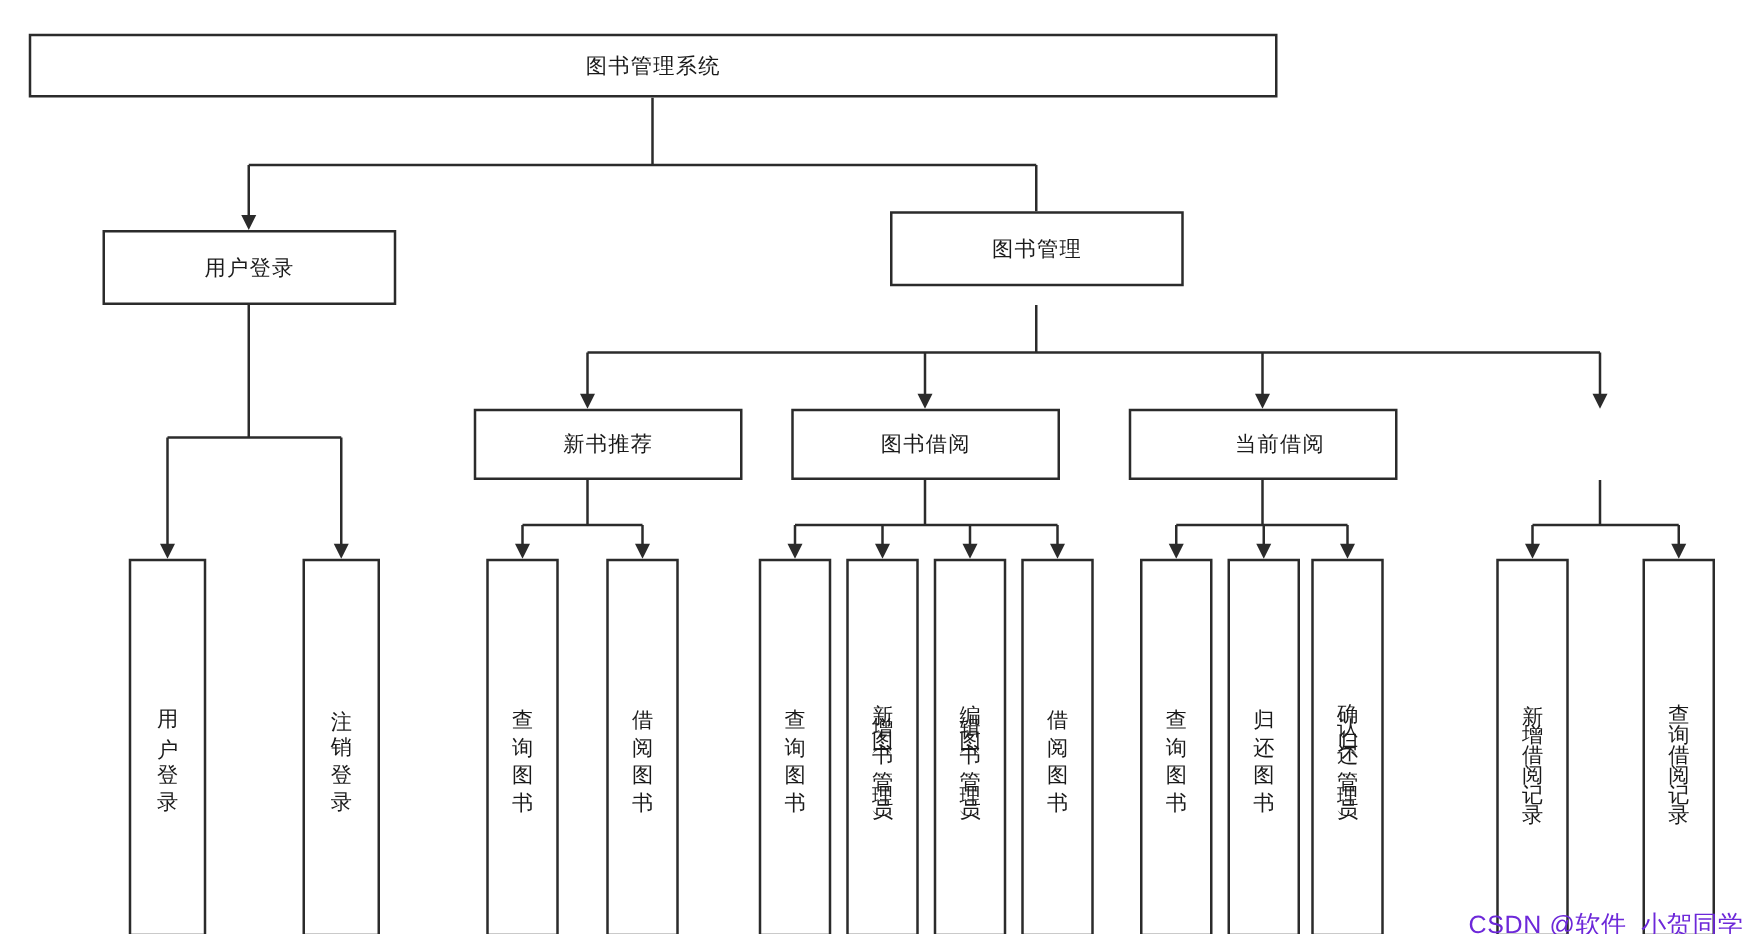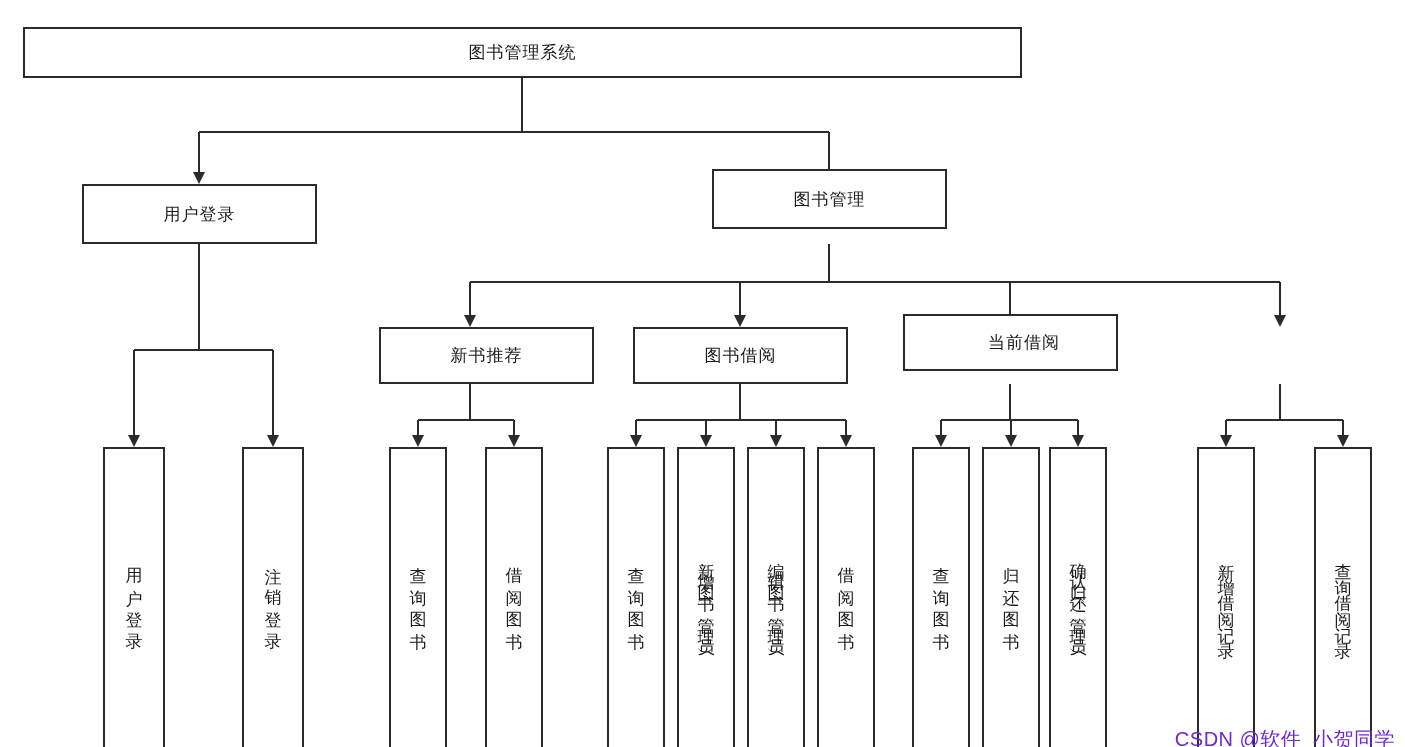--- a/index.html
+++ b/index.html
@@ -137,21 +137,21 @@
   <div class="box h" style="left:712px; top:157px; width:235px; height:60px;">
     <span>图书管理</span>
   </div>
 
   <div class="box h" style="left:379px; top:315px; width:215px; height:57px;">
     <span>新书推荐</span>
   </div>
   <div class="box h" style="left:633px; top:315px; width:215px; height:57px;">
     <span>图书借阅</span>
   </div>
-  <div class="box h" style="left:903px; top:302px; width:215px; height:57px;padding-left:27px;">
+  <div class="box h" style="left:903px; top:315px; width:215px; height:57px;padding-left:27px;">
     <span>当前借阅</span>
   </div>
 
   <div class="box v ls4" style="left:103px; top:435px; width:62px; height:302px;">
     <span>用户登录</span>
   </div>
   <div class="box v ls4" style="left:242px; top:435px; width:62px; height:302px;">
     <span>注销登录</span>
   </div>
 

